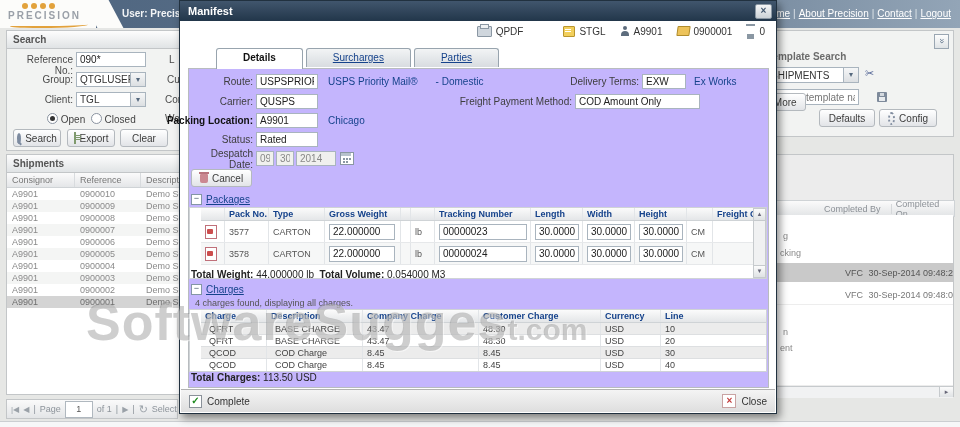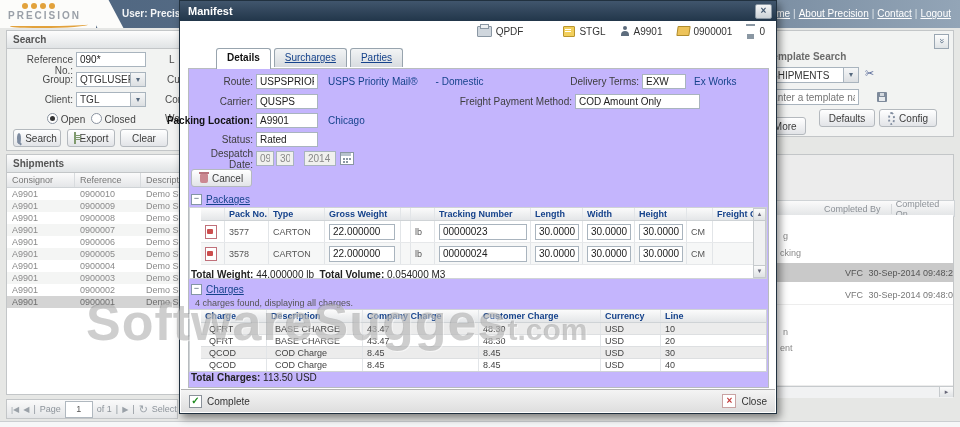--- a/index.html
+++ b/index.html
@@ -45,21 +45,21 @@
   .pgico{color:#9aa1a8;font-size:8px;cursor:pointer;}
   .pgin{width:22px;height:13px;border:1px solid #b0b8bf;font-size:9px;text-align:center;background:#fff;color:#555;}
 
   
   .modal{position:absolute;left:179px;top:0;width:598px;height:414px;background:#ffffff;border:1px solid #21313f;box-shadow:3px 4px 8px rgba(0,0,0,.45);z-index:10;box-sizing:border-box;}
   .mtitle{height:20px;background:linear-gradient(#41566d,#22364a);color:#fff;font-weight:bold;font-size:11px;line-height:20px;padding:0 8px;}
   .mclose{position:absolute;right:4px;top:3px;width:15px;height:13px;background:linear-gradient(#f4f5f6,#ccd2d7);border:1px solid #8b98a4;color:#41566d;font-size:10px;line-height:11px;text-align:center;cursor:pointer;border-radius:2px;font-weight:bold;}
   .mtools{position:absolute;left:1px;right:1px;top:20px;height:20px;background:#fff;display:flex;justify-content:flex-end;align-items:center;gap:14px;padding:0 10px;font-size:10px;color:#333;}
   .titem{display:inline-flex;align-items:center;gap:4px;cursor:pointer;}
   .tabs{position:absolute;left:36px;top:47px;display:flex;gap:3px;z-index:2;}
-  .tab{border:1px solid #98a4ae;border-bottom:none;border-radius:3px 3px 0 0;padding:3px 10px 4px;background:linear-gradient(#f2f4f5,#d8dce0);color:#15428b;text-decoration:underline;font-size:10px;cursor:pointer;}
+  .tab{border:1px solid #98a4ae;border-bottom:none;border-radius:3px 3px 0 0;padding:3px 26px 4px;background:linear-gradient(#f2f4f5,#d8dce0);color:#15428b;text-decoration:underline;font-size:10px;cursor:pointer;}
   .tab.active{background:#fff;color:#111;font-weight:bold;text-decoration:none;padding-bottom:6px;margin-bottom:-2px;}
   .mframe{position:absolute;left:8px;top:67px;width:581px;height:320px;border:1px solid #b8bcbf;background:#c4b5fd;box-sizing:border-box;}
   .frow{position:absolute;height:17px;display:flex;align-items:center;font-size:10px;}
   .flabel{display:inline-block;text-align:right;color:#3d3d3d;}
   .blue{color:#15428b;}
   .sect{position:absolute;display:flex;align-items:center;gap:4px;font-size:10px;}
   .minus{width:9px;height:9px;border:1px solid #8496a6;background:#fff;color:#44566a;font-size:9px;line-height:7px;text-align:center;cursor:pointer;}
   .sect .sname{color:#15428b;text-decoration:underline;cursor:pointer;}
 
   
@@ -259,21 +259,21 @@
   <div class="panel" style="left:700px;top:30px;width:254px;height:107px;">
     <div class="ic-collapse abs" style="right:4px;top:3px;"><span style="display:inline-block;transform:rotate(90deg);">»</span></div>
     <div class="abs" style="left:66px;top:20px;font-weight:bold;color:#6b6b6b;">Template Search</div>
     <div class="sel abs" style="left:66px;top:36px;width:92px;height:16px;">
         <span class="v">SHIPMENTS</span>
         <span class="ar">▾</span>
       </div>
     <span class="ic ic-scissors abs" style="left:164px;top:36px;">✂</span>
     <input class="inp abs" style="left: 66px; top: 58px; width: 92px; height: 16px;" placeholder="Enter a template name...">
     <span class="ic ic-save abs" style="left:164px;top:60px;"></span>
-    <div class="btn abs" style="left:53px;top:86px;width:52px;">
+    <div class="btn abs" style="left:53px;top:62px;width:52px;">
         <span class="ic-plus">+</span>
         <span>More</span>
       </div>
     <div class="btn abs" style="left:118px;top:78px;width:56px;">
         <span>Defaults</span>
       </div>
     <div class="btn abs" style="left:178px;top:78px;width:58px;">
         <span class="ic ic-gear"></span>
         <span>Config</span>
       </div>
@@ -361,21 +361,21 @@
         <span class="blue" style="margin-left:10px;">Chicago</span>
       </div>
       <div class="frow" style="left:0;top:62px;width:400px;">
         <span class="flabel" style="width:64px;">Status:</span>
         <input class="inp" style="width: 62px; height: 15px; margin-left: 3px;" value="Rated">
       </div>
       <div class="frow" style="left:0;top:81px;width:400px;">
         <span class="flabel" style="width:64px;">Despatch Date:</span>
         <input class="inp" disabled="" style="width: 18px; height: 15px; margin-left: 3px;" value="09">
         <input class="inp" disabled="" style="width: 18px; height: 15px; margin-left: 2px;" value="30">
-        <input class="inp" disabled="" style="width: 32px; height: 15px; margin-left: 10px;" value="2014">
+        <input class="inp" disabled="" style="width: 40px; height: 15px; margin-left: 2px;" value="2014">
         <span class="ic ic-cal" style="margin-left:4px;"></span>
       </div>
 
       <div class="abs" style="left:2px;top:100px;display:flex;gap:5px;">
         <span class="btn">
             <span class="ic ic-trash"></span>
             <span>Cancel</span>
           </span>
       </div>
 

